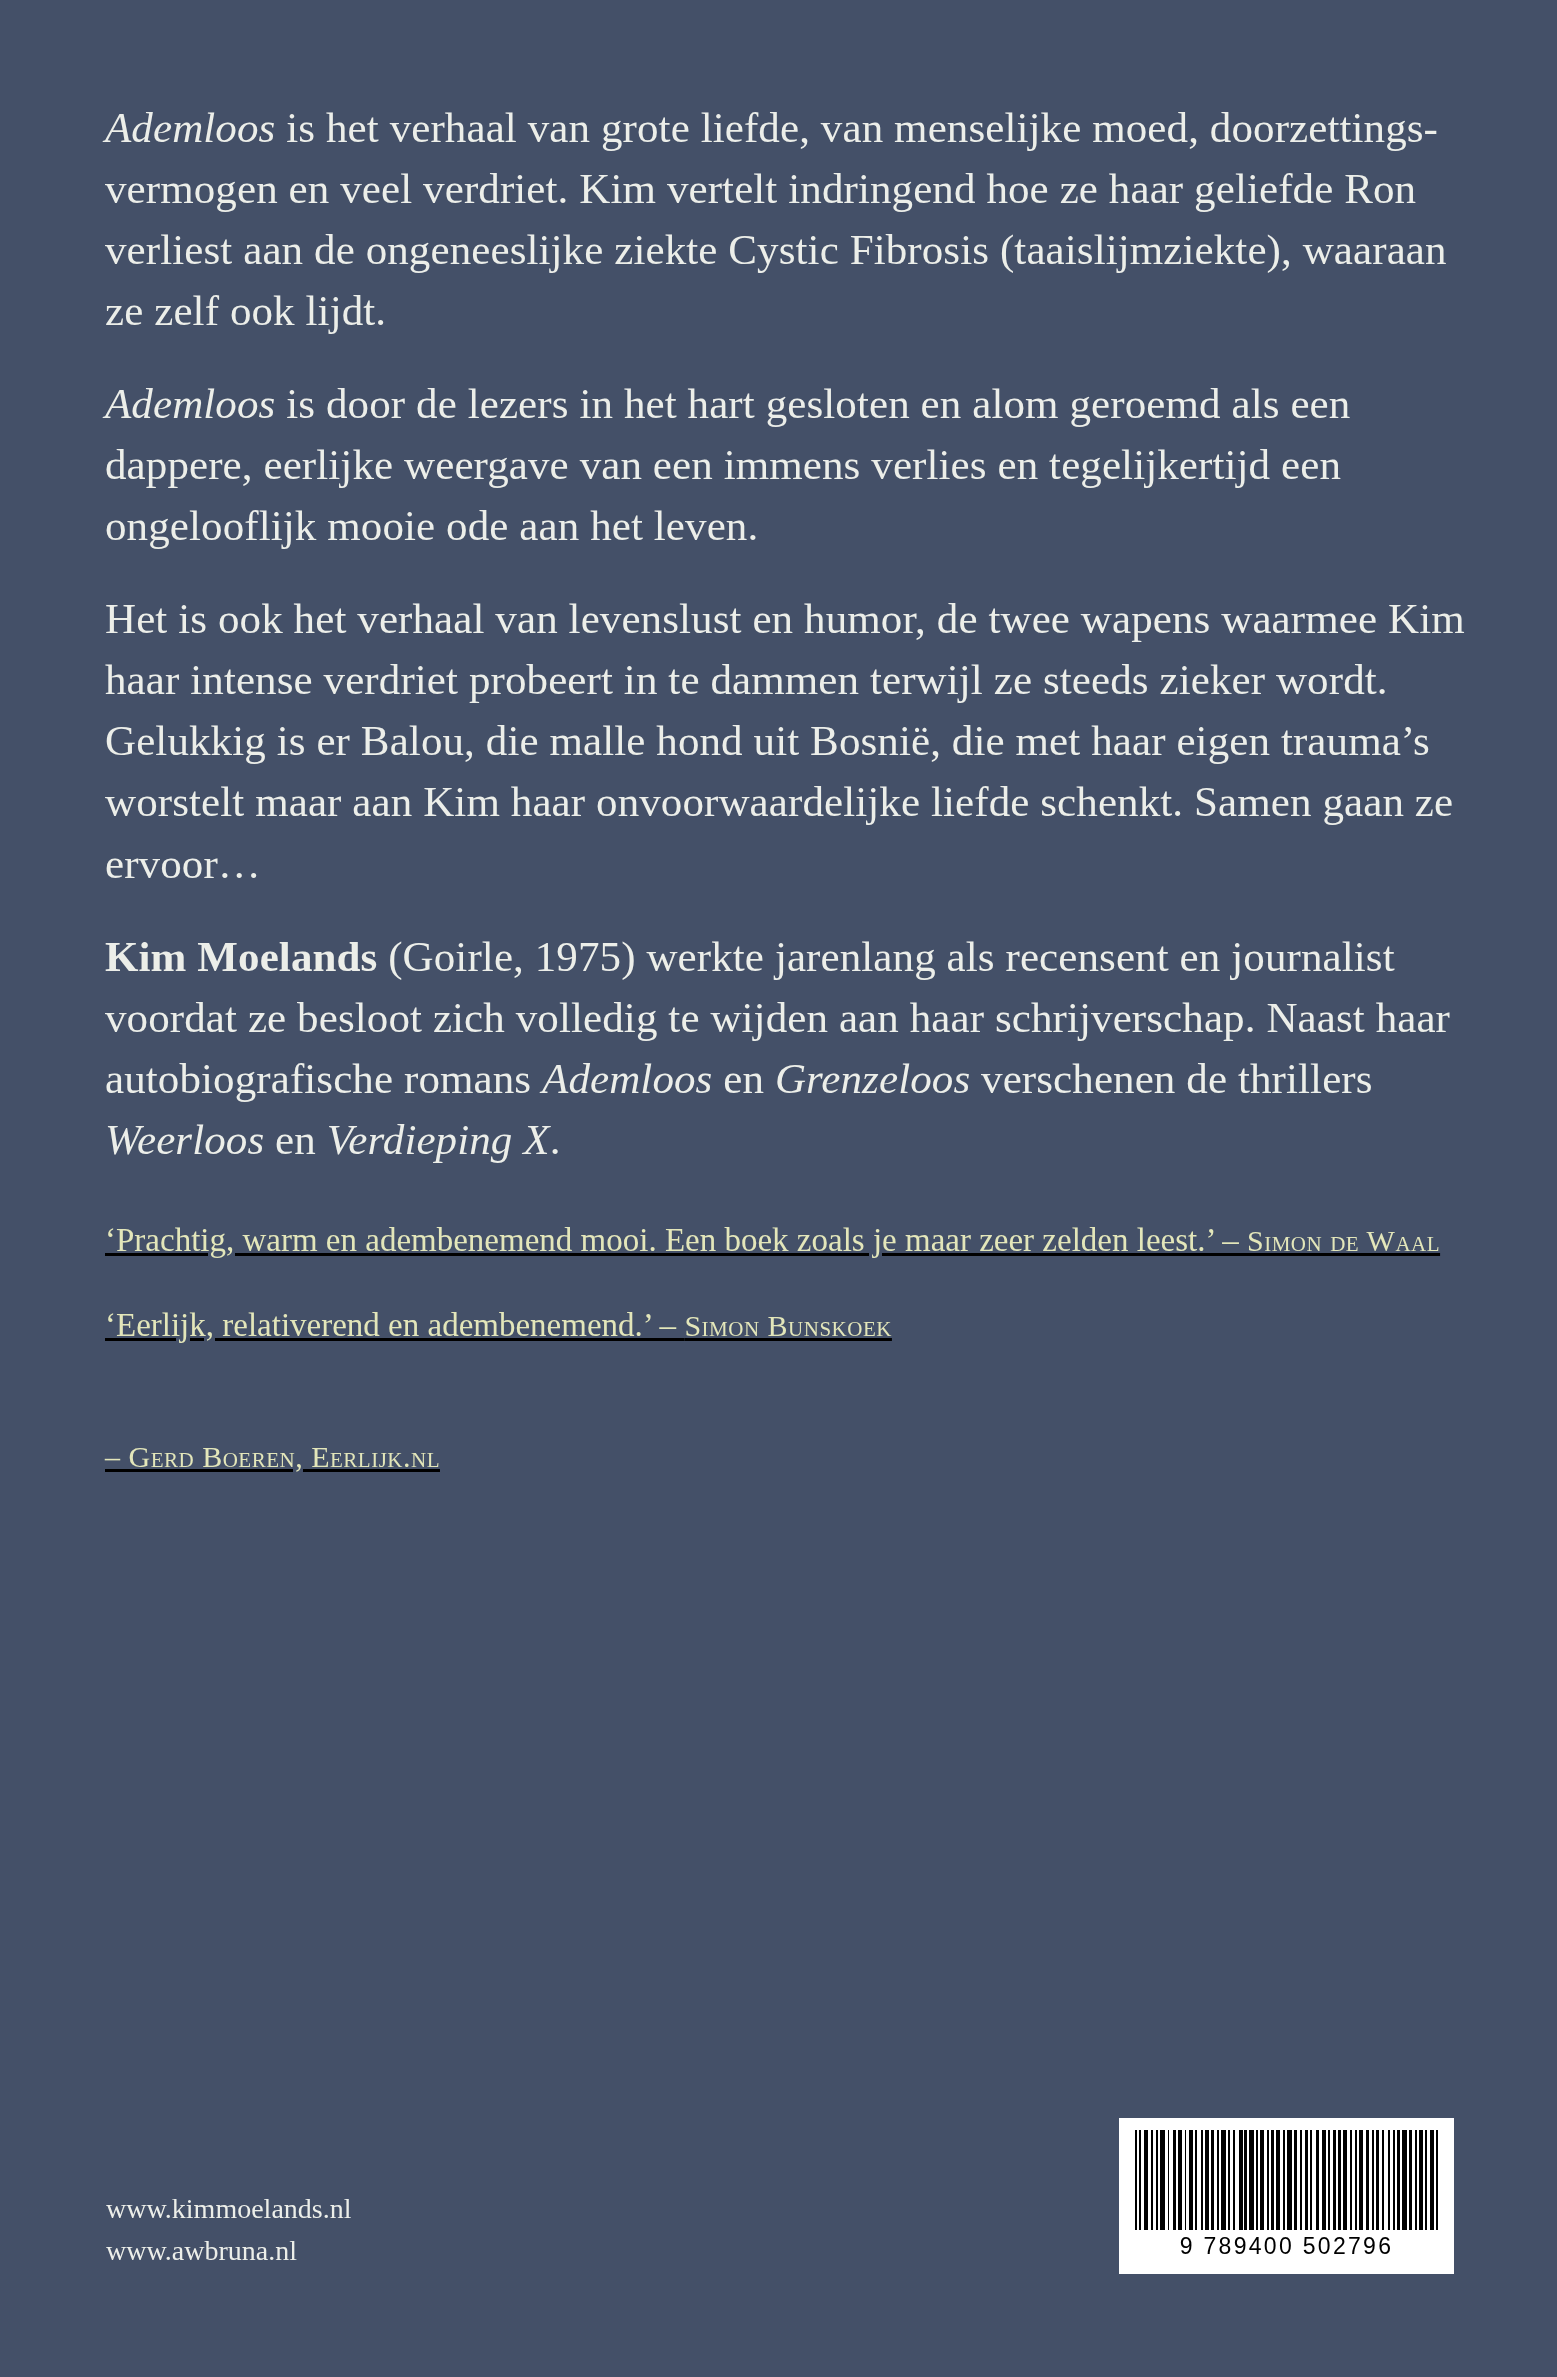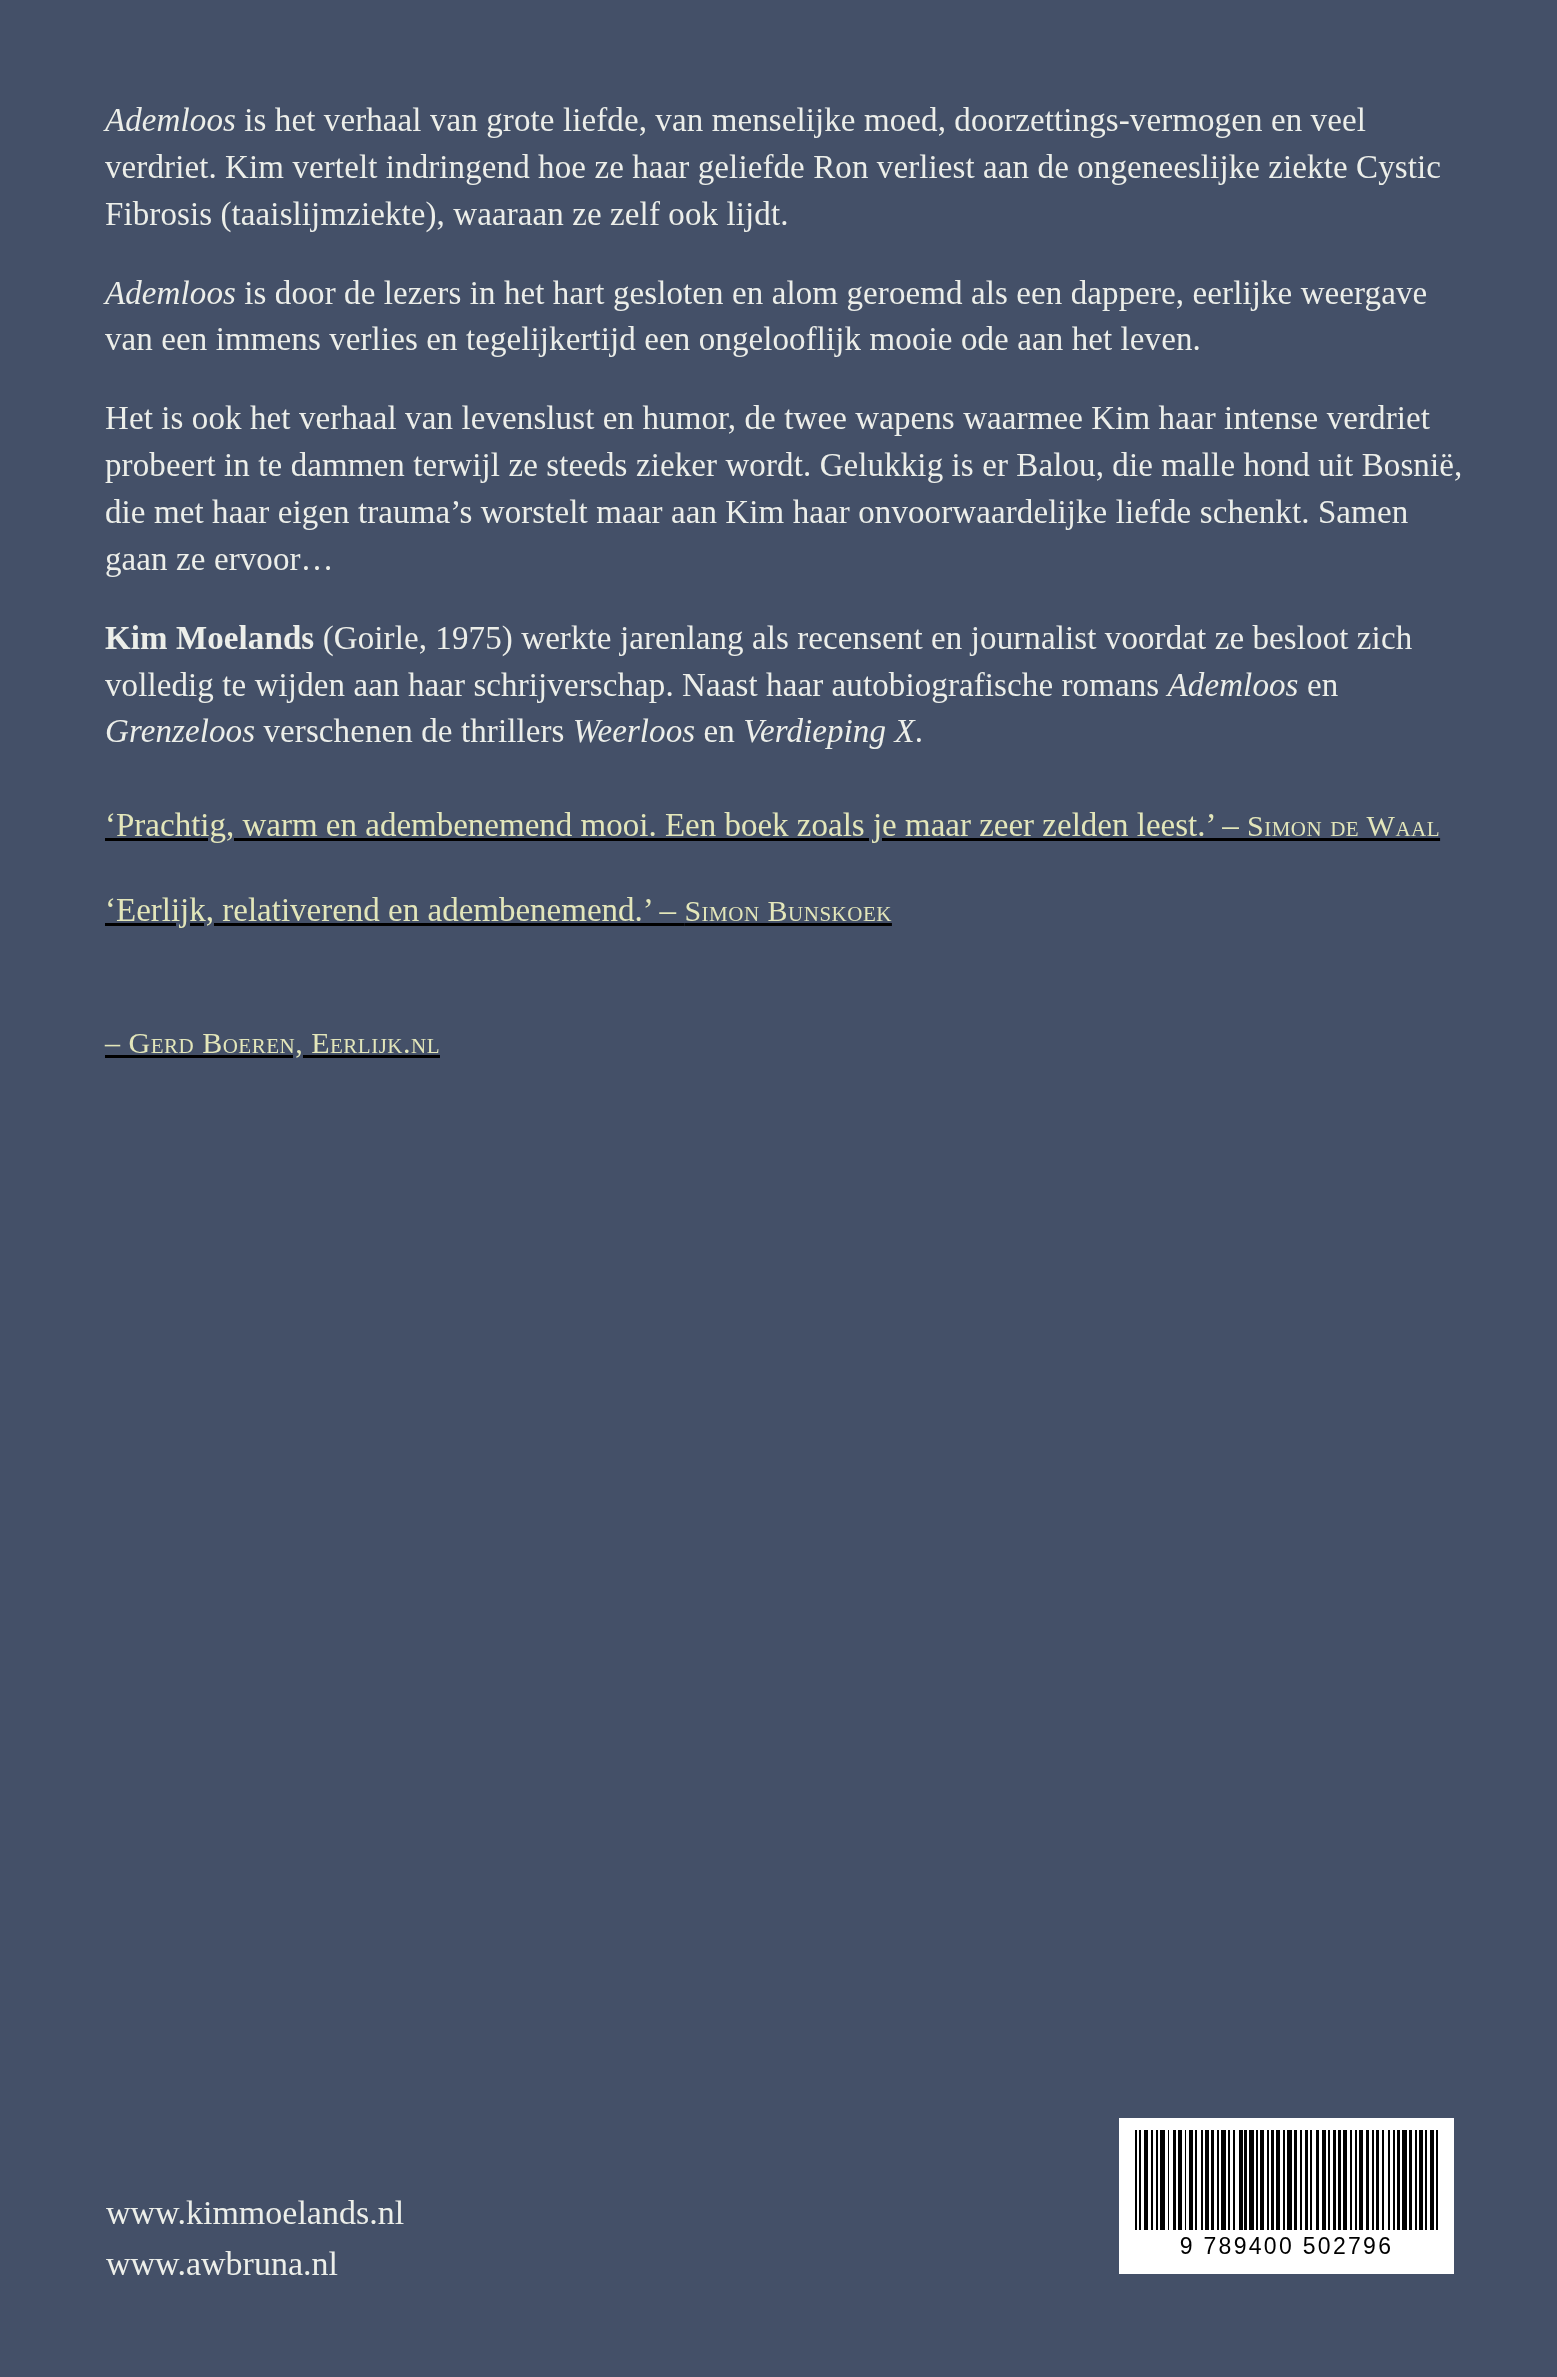--- a/index.html
+++ b/index.html
@@ -21,21 +21,21 @@
     box-sizing: border-box;
   }
   .content {
     position: absolute;
     left: 105px;
     top: 97px;
     width: 1361px;
   }
   p.blurb {
     color: #eceee9;
-    font-size: 33px;
+    font-size: 43px;
     line-height: 1.42;
     margin: 0 0 32px 0;
     letter-spacing: 0.1px;
   }
   .it {
     font-style: italic;
   }
   .bold {
     font-weight: bold;
   }
@@ -53,23 +53,23 @@
     margin: 0 0 38px 0;
   }
   .smallcaps {
     font-variant: small-caps;
     font-size: 30px;
     letter-spacing: 0.5px;
   }
   .urls {
     position: absolute;
     left: 106px;
-    bottom: 88px;
+    bottom: 105px;
     color: #eceee9;
-    font-size: 34px;
+    font-size: 28px;
     line-height: 1.5;
   }
   .urls div {
     white-space: nowrap;
   }
   .barcode-box {
     position: absolute;
     right: 103px;
     bottom: 103px;
     width: 335px;

